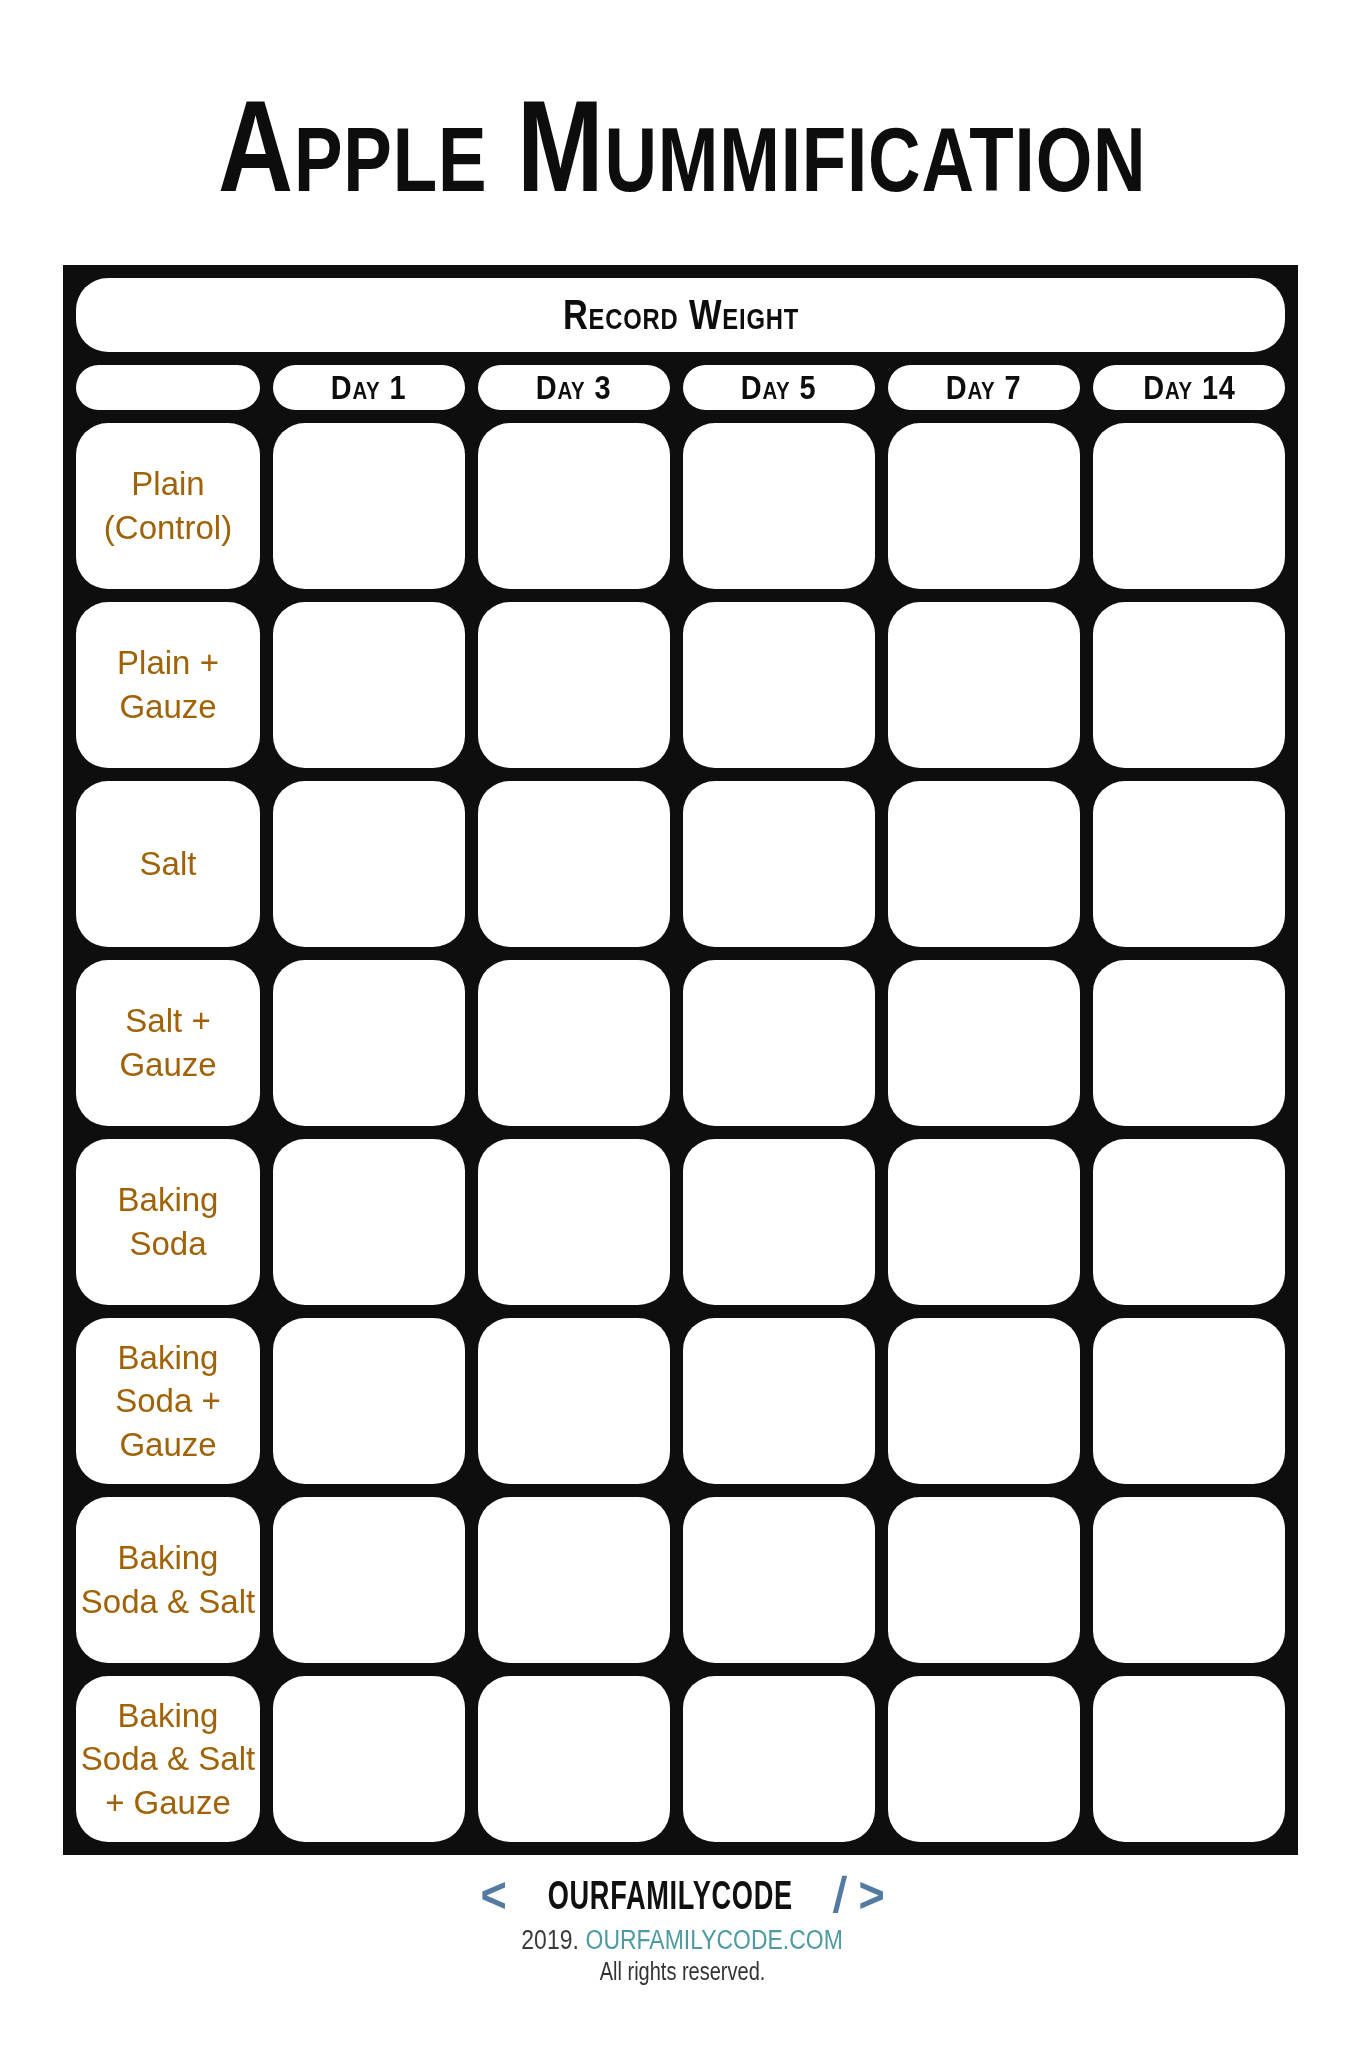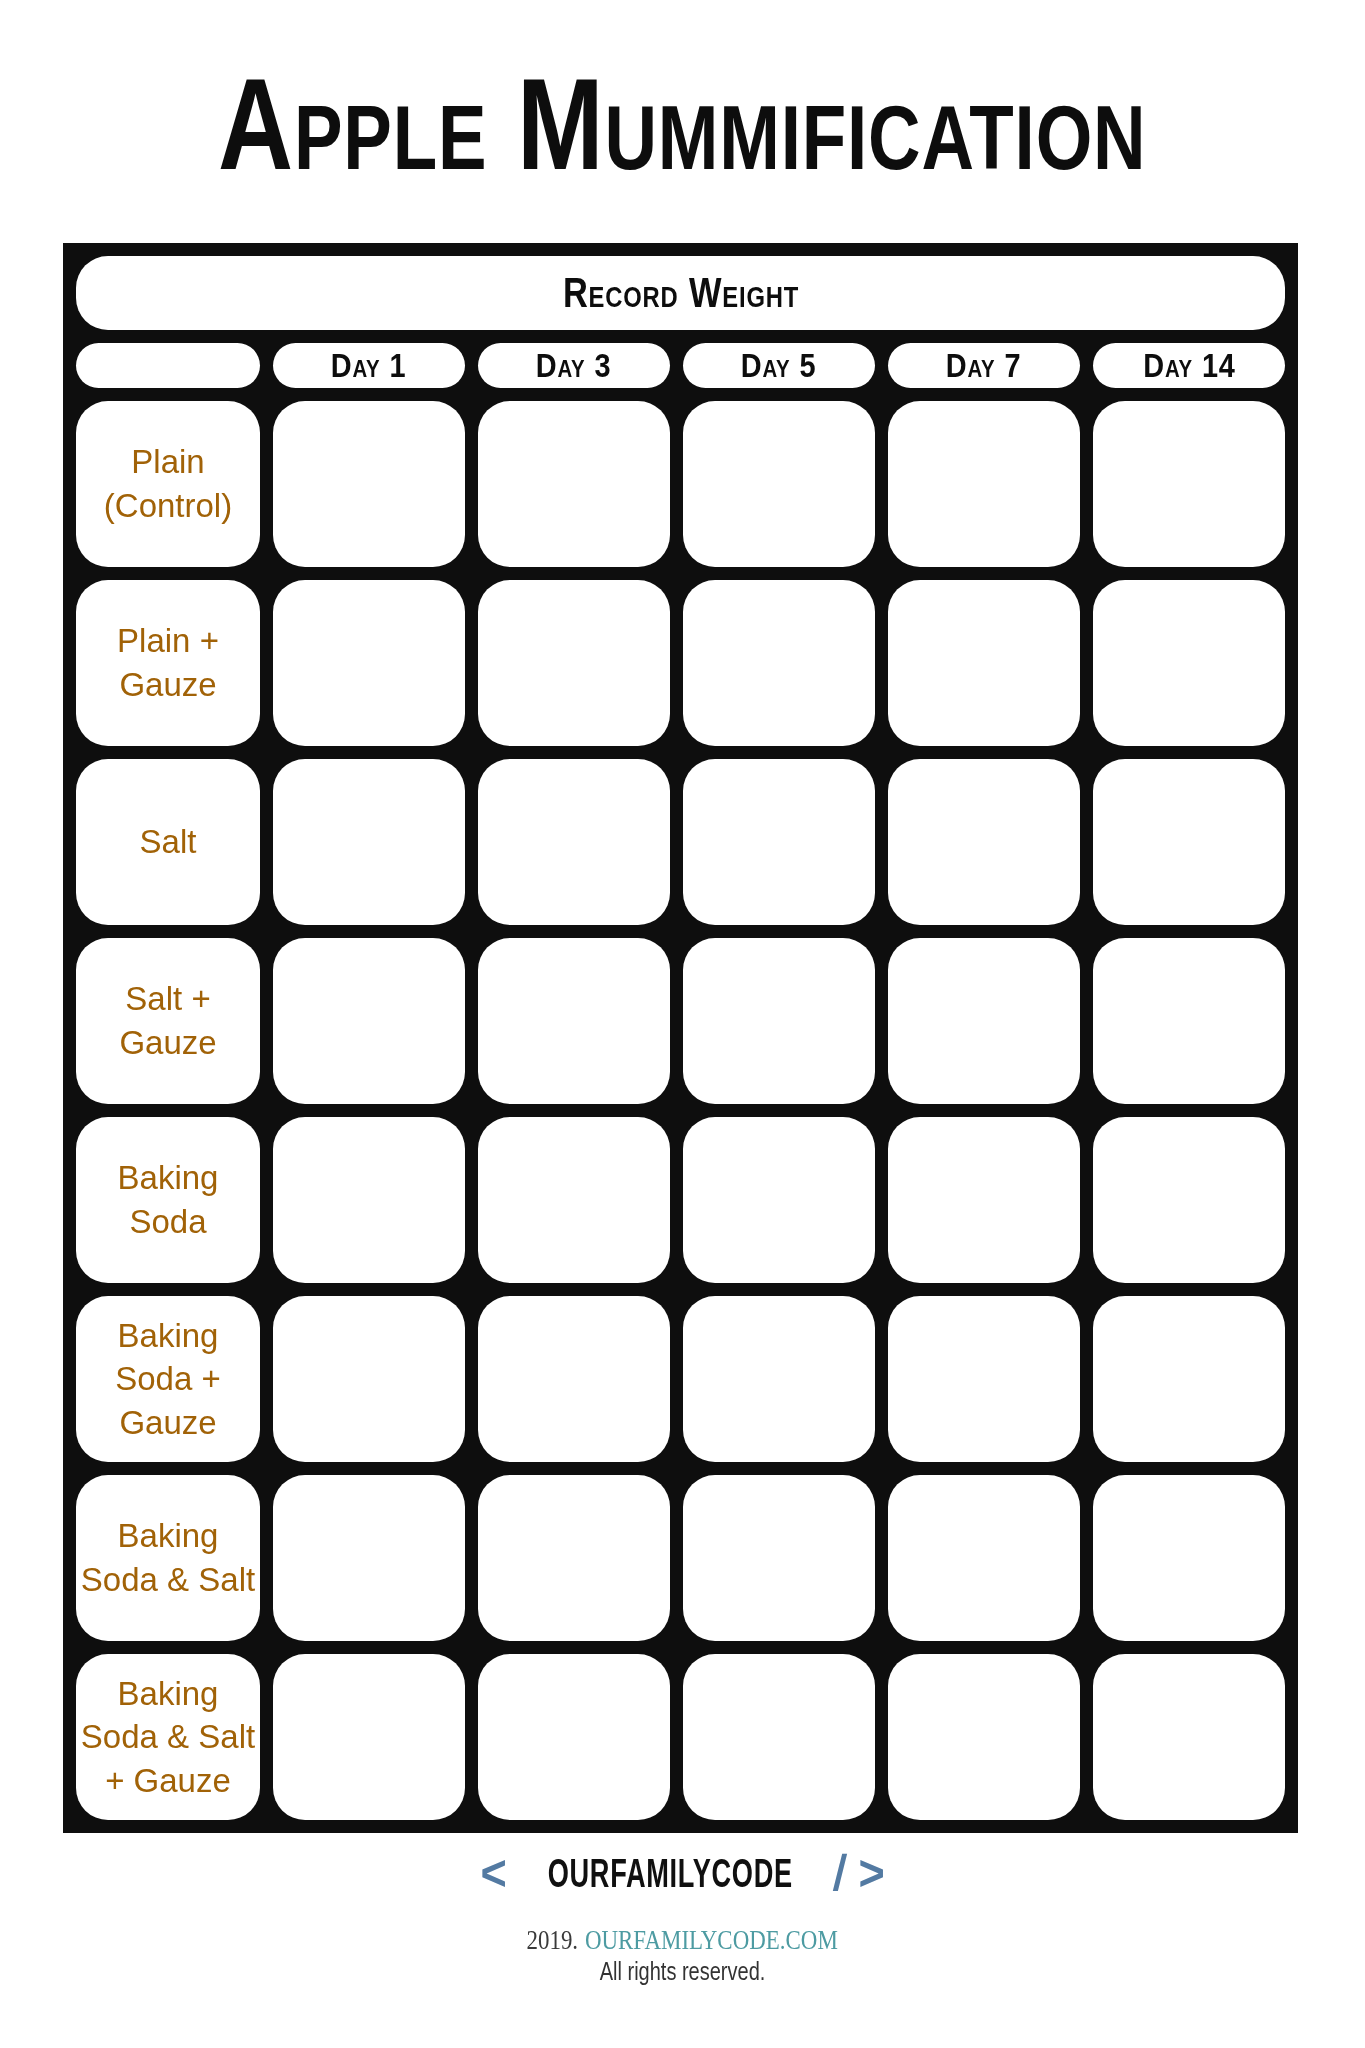--- a/index.html
+++ b/index.html
@@ -18,21 +18,21 @@
     color: #0d0d0d;
   }
   .squeeze {
     display: inline-block;
     transform: scaleX(0.80);
     transform-origin: 50% 50%;
     white-space: nowrap;
   }
   
   h1.title {
-    margin-top: 59px;
+    margin-top: 81px;
     height: 130px;
     line-height: 130px;
     font-size: 130px;
     text-align: center;
     font-weight: 700;
   }
   h1.title .squeeze { letter-spacing: 1px; }
   
   table.record-table {
     border-collapse: separate;
@@ -97,26 +97,25 @@
   }
   .logo .slash {
     color: #537aa2;
     font-size: 50px;
     font-weight: 700;
     line-height: 1;
     display: inline-block;
     transform: scaleX(0.85) skewX(-6deg);
   }
   .copyright {
-    margin-top: 23px;
+    margin-top: 1px;
     font-size: 27px;
     color: #3a3a3a;
     height: 32px;
     line-height: 32px;
-    font-family: Liberation Serif, serif;
   }
   .copyright .squeeze { transform: scaleX(0.85); }
   .copyright .site { color: #4d9ba2; }
   .copyright .year { color: #3a3a3a; margin-right: 8px; }
   .rights {
     font-size: 25px;
     color: #333333;
     height: 30px;
     line-height: 30px;
   }

